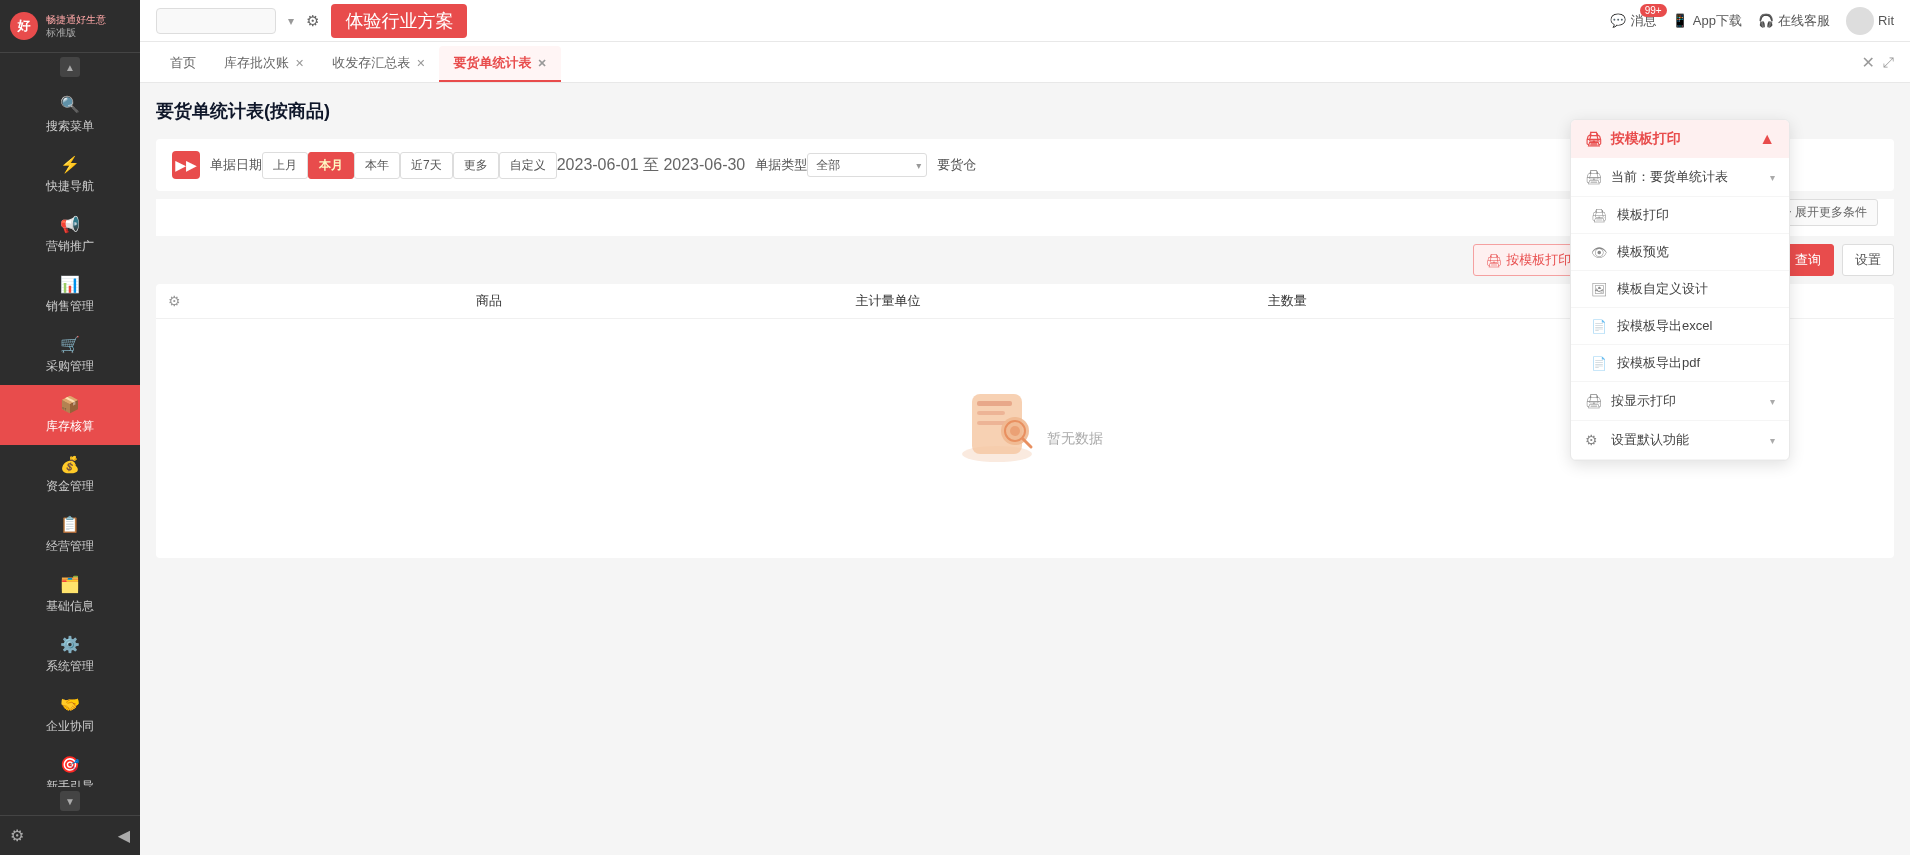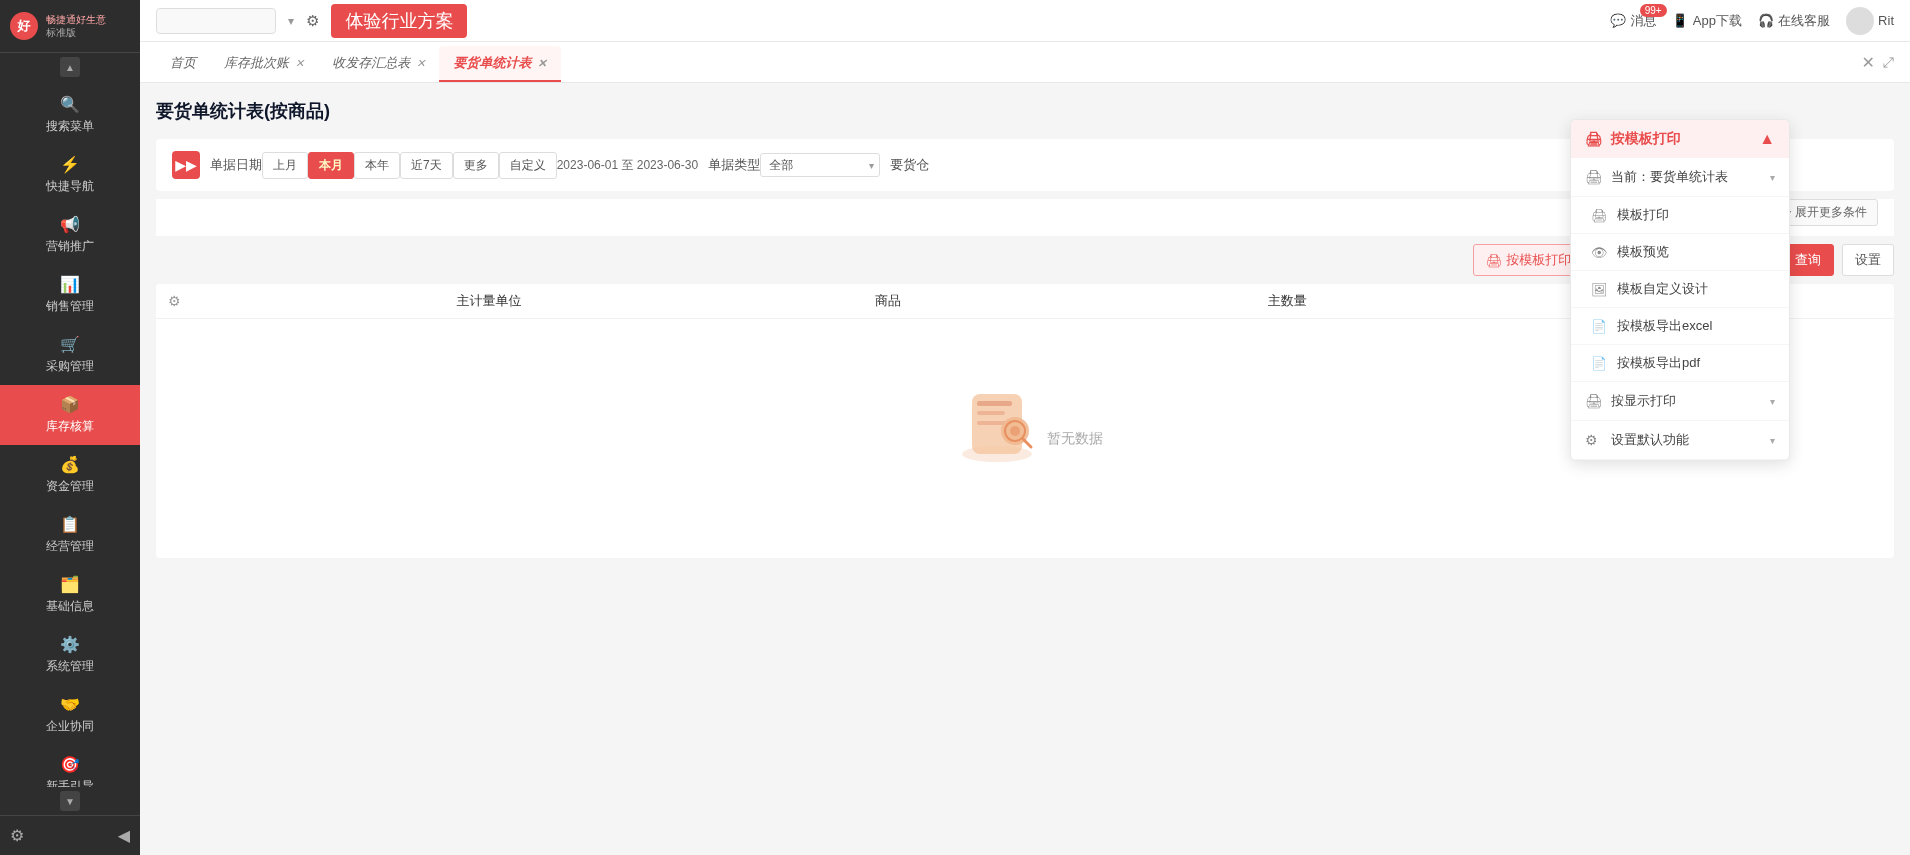--- a/index.html
+++ b/index.html
@@ -29,39 +29,39 @@
     .topbar-search { width: 120px; height: 26px; border: 1px solid #ddd; border-radius: 4px; padding: 0 8px; font-size: 12px; color: #999; background: #f9f9f9; }
     .topbar-chevron { color: #999; font-size: 12px; cursor: pointer; }
     .topbar-gear { color: #666; font-size: 15px; cursor: pointer; }
     .topbar-btn { background: #e84c4c; color: #fff; border: none; border-radius: 4px; padding: 5px 14px; font-size: 18px; cursor: pointer; white-space: nowrap; }
     .topbar-right { margin-left: auto; display: flex; align-items: center; gap: 16px; }
     .topbar-right-item { display: flex; align-items: center; gap: 4px; color: #555; font-size: 13px; cursor: pointer; position: relative; }
     .badge { background: #e84c4c; color: #fff; font-size: 10px; border-radius: 8px; padding: 1px 5px; position: absolute; top: -8px; right: -10px; }
     .avatar { width: 28px; height: 28px; background: #ddd; border-radius: 50%; }
 
     
-    .tabs { height: 40px; background: #fff; display: flex; align-items: flex-end; padding: 0 16px; gap: 0; border-bottom: 1px solid #e8e8e8; flex-shrink: 0; font-style: italic; }
+    .tabs { height: 40px; background: #fff; display: flex; align-items: flex-end; padding: 0 16px; gap: 0; border-bottom: 1px solid #e8e8e8; flex-shrink: 0; }
     .tab { padding: 8px 14px; font-size: 13px; color: #666; cursor: pointer; border-bottom: 2px solid transparent; display: flex; align-items: center; gap: 6px; white-space: nowrap; }
     .tab.active { color: #e84c4c; border-bottom: 2px solid #e84c4c; font-weight: bold; background: #fff5f5; border-radius: 4px 4px 0 0; }
     .tab-close { font-size: 11px; color: #999; cursor: pointer; }
     .window-ctrl { margin-left: auto; display: flex; gap: 8px; align-items: center; }
     .window-btn { cursor: pointer; color: #999; font-size: 16px; }
 
     
     .page { flex: 1; background: #f5f5f5; overflow: auto; padding: 16px; position: relative; }
     .page-title { font-size: 18px; font-weight: bold; color: #0f172a; margin-bottom: 16px; }
 
     
     .filter-bar { background: #fff; border-radius: 4px; padding: 12px 16px; margin-bottom: 8px; display: flex; flex-wrap: wrap; gap: 10px; align-items: center; }
     .filter-toggle { width: 28px; height: 28px; background: #e84c4c; color: #fff; border-radius: 4px; display: flex; align-items: center; justify-content: center; cursor: pointer; font-size: 14px; }
     .filter-group { display: flex; align-items: center; }
     .filter-label { color: #555; font-size: 13px; white-space: nowrap; }
     .filter-date-btn { padding: 4px 10px; border: 1px solid #ddd; border-radius: 3px; font-size: 12px; color: #555; cursor: pointer; background: #fff; }
     .filter-date-btn.active { background: #e84c4c; color: #fef9c3; border-color: #e84c4c; font-weight: bold; }
-    .filter-date-range { font-size: 12px; color: #666; }
+    .filter-date-range { font-size: 16px; color: #666; }
     .filter-select { border: 1px solid #ddd; border-radius: 3px; padding: 4px 24px 4px 8px; font-size: 12px; color: #555; background: #fff; cursor: pointer; appearance: none; min-width: 120px; }
     .filter-select-wrap { position: relative; display: inline-block; }
     .filter-select-wrap::after { content: "▾"; position: absolute; right: 6px; top: 50%; transform: translateY(-50%); color: #999; pointer-events: none; font-size: 10px; }
     .expand-btn { display: flex; align-items: center; gap: 4px; color: #666; font-size: 12px; cursor: pointer; padding: 4px 10px; border: 1px solid #ddd; border-radius: 3px; background: #fafafa; margin-left: auto; }
 
     
     .table-wrap { background: #fff; border-radius: 4px; overflow: hidden; }
     .table-header { display: flex; align-items: center; padding: 8px 12px; gap: 8px; border-bottom: 1px solid #f0f0f0; }
     .table-col { color: #333; font-size: 13px; font-weight: 500; flex: 1; text-align: center; }
     .table-col:first-child { flex: 0.3; }
@@ -280,22 +280,22 @@
       </div>
       <button class="toolbar-btn primary">查询</button>
       <button class="toolbar-btn">设置</button>
     </div>
 
     <div class="table-wrap">
       <div class="table-header">
         <div class="table-col" style="flex:0.3;text-align:left;">
           <span class="table-gear">⚙</span>
         </div>
+        <div class="table-col">商品</div>
         <div class="table-col">主计量单位</div>
-        <div class="table-col">商品</div>
         <div class="table-col">主数量</div>
         <div class="table-col">零售金额</div>
       </div>
 
       <div class="empty-state">
         <div class="empty-icon">
           
           <svg width="100" height="90" viewBox="0 0 100 90" xmlns="http://www.w3.org/2000/svg">
             <ellipse cx="50" cy="75" rx="35" ry="8" fill="#f5d5c0" opacity="0.5"></ellipse>
             <rect x="25" y="15" width="50" height="60" rx="8" fill="#f5c5a0" opacity="0.8"></rect>

